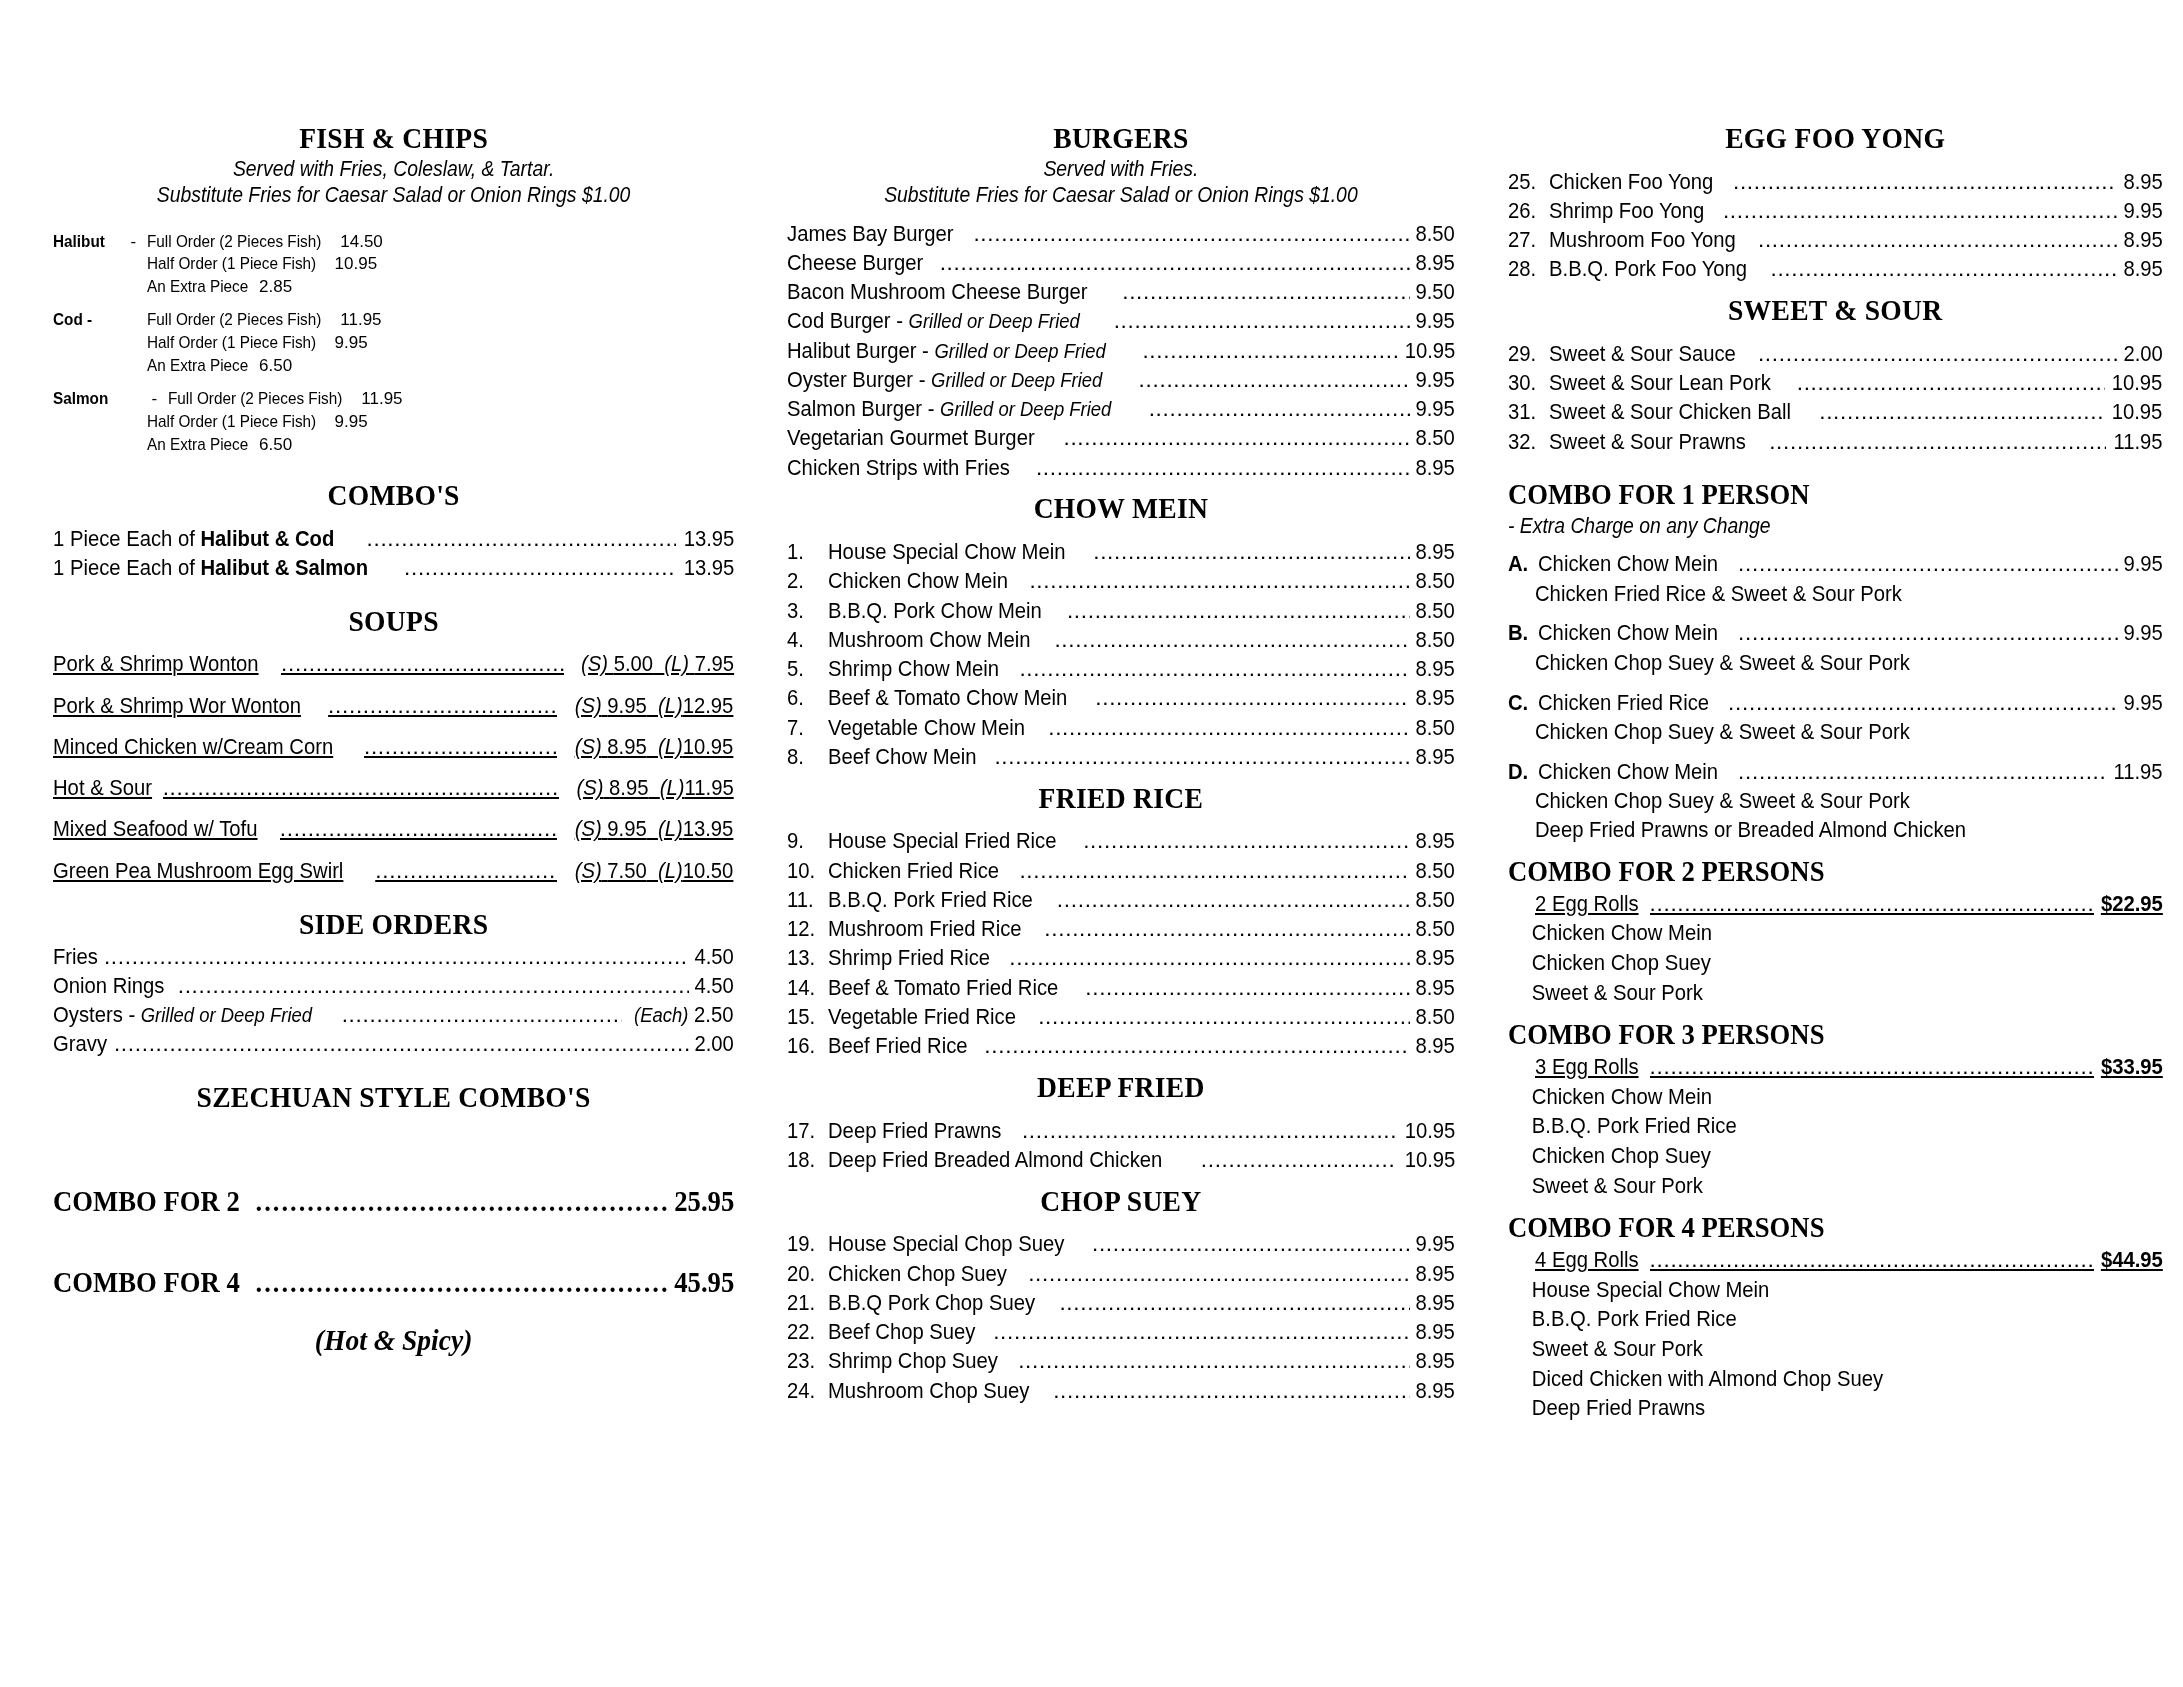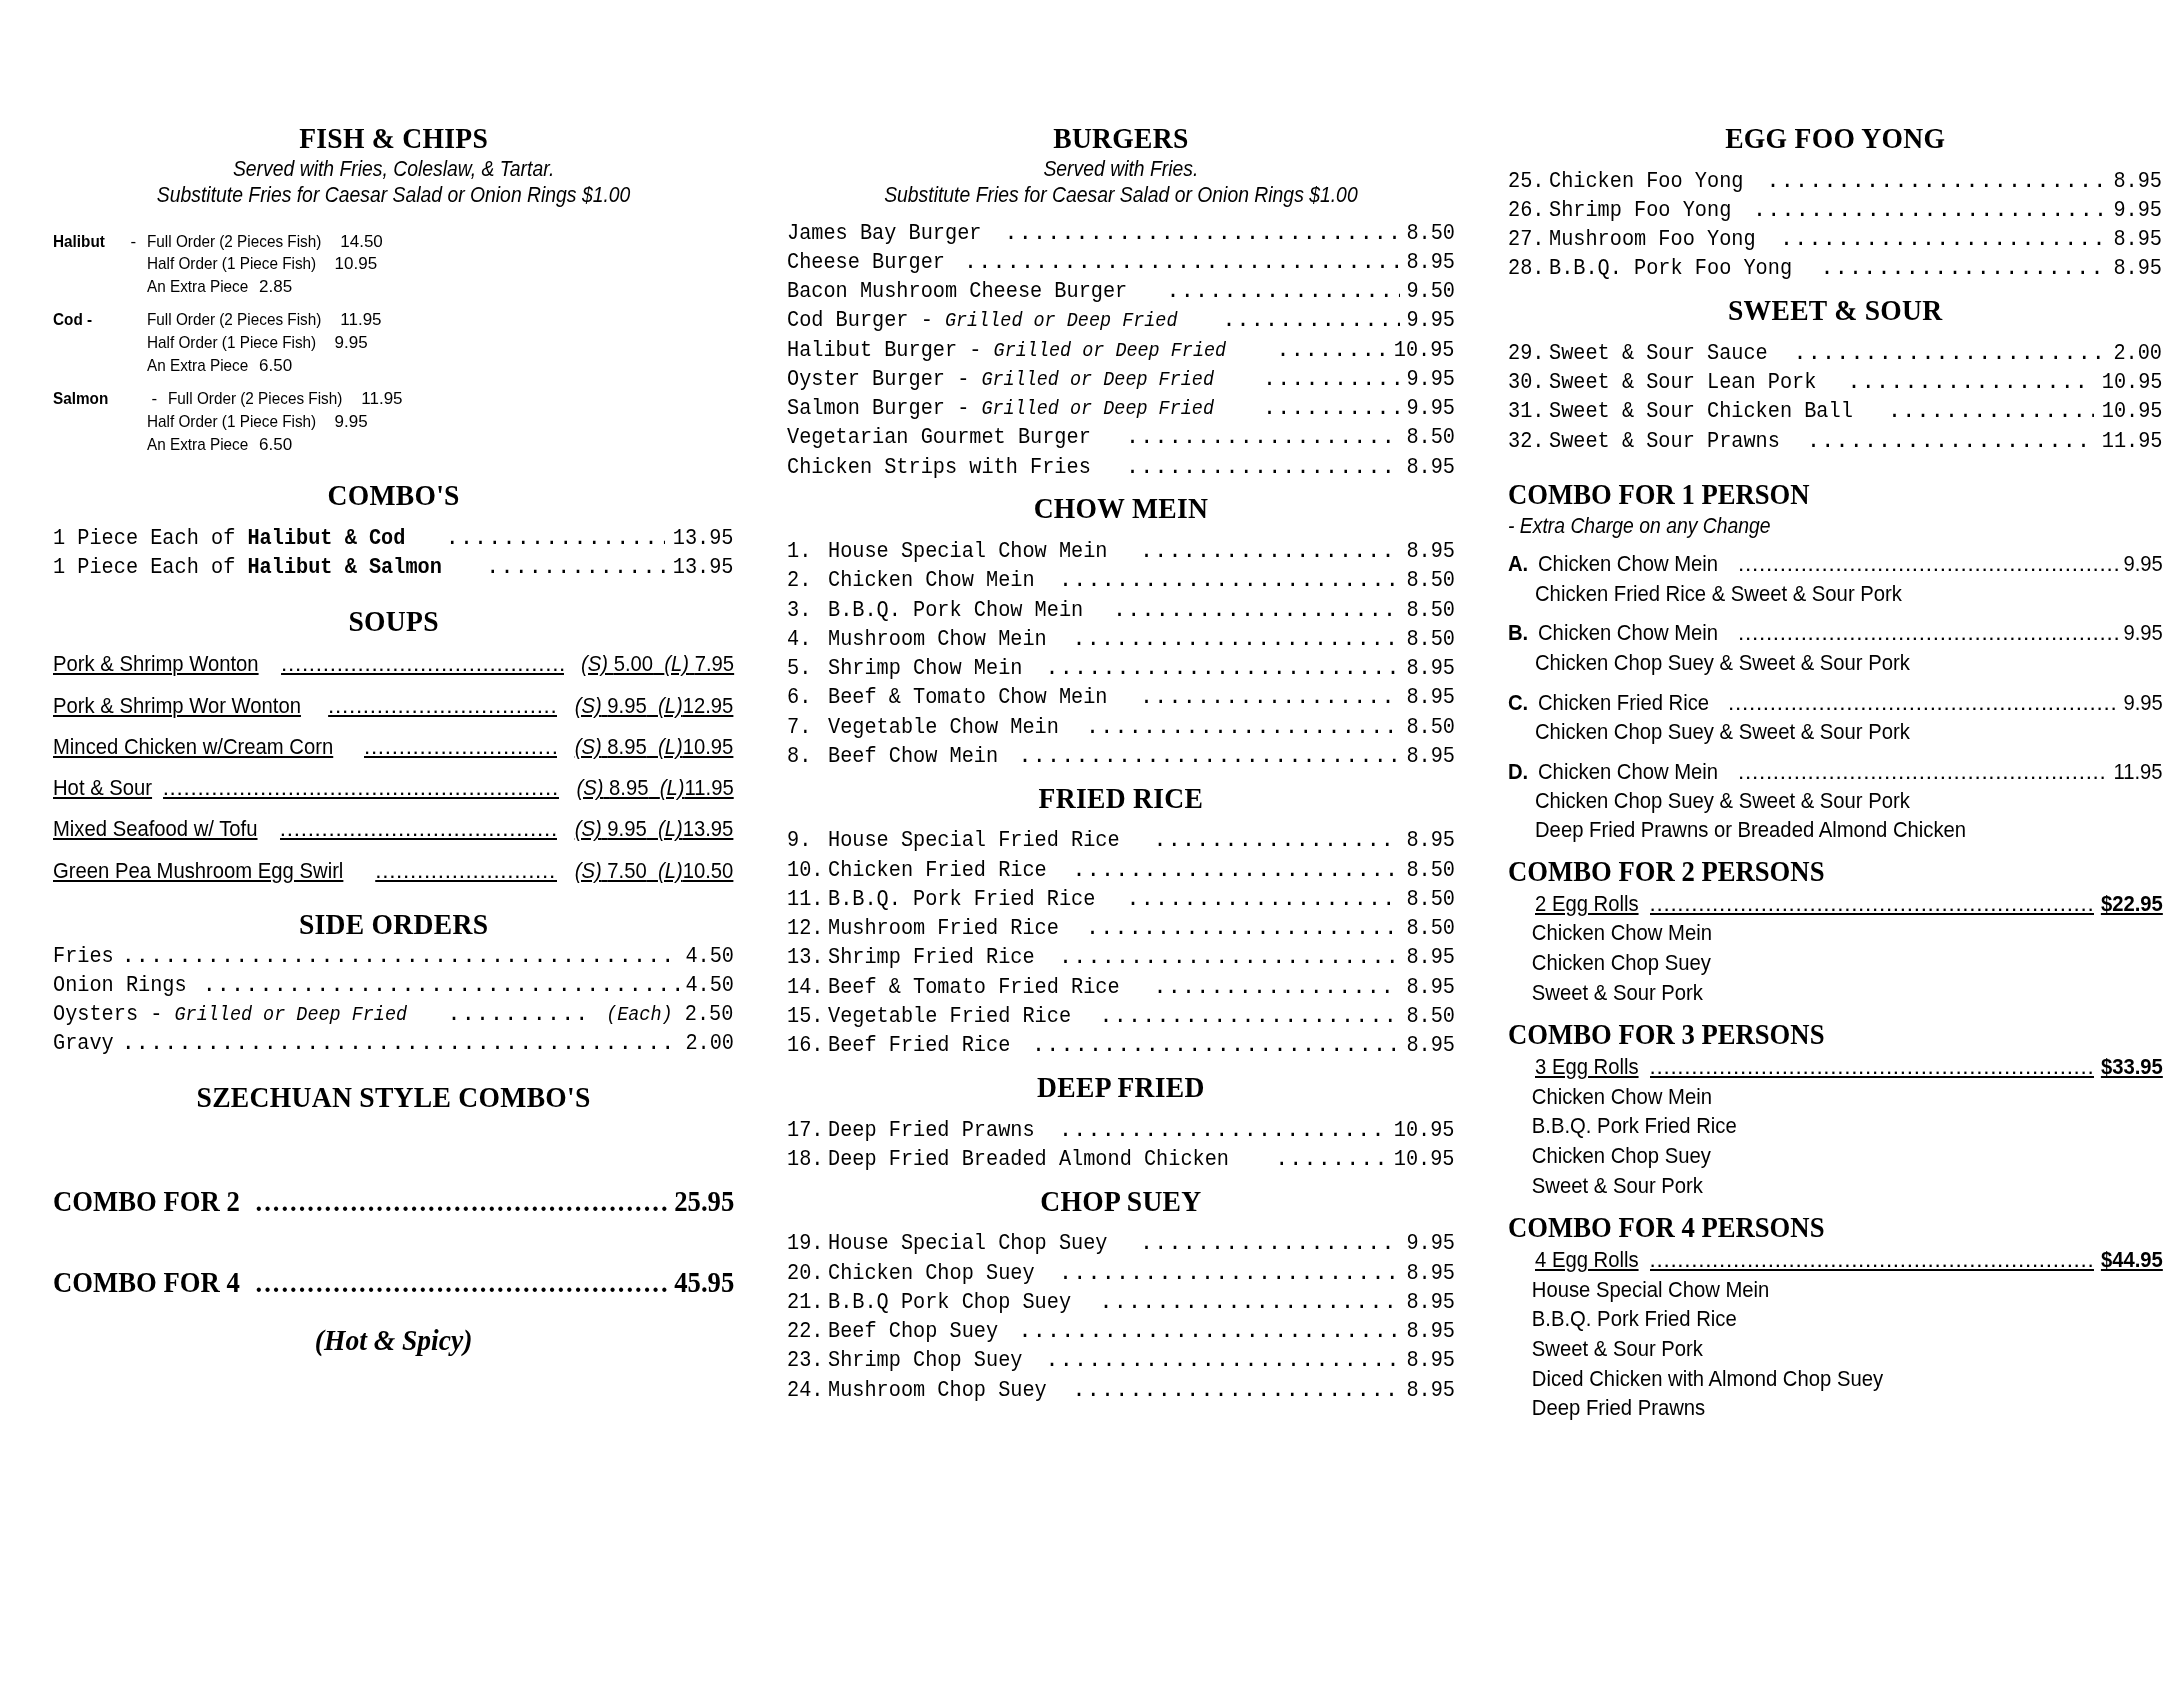--- a/index.html
+++ b/index.html
@@ -59,21 +59,20 @@
     transform-origin: left center;
   }
 
   
   .row {
     display: flex;
     align-items: baseline;
     font-size: 22.5px;
     line-height: 1.30;
     white-space: nowrap;
-    font-family: Liberation Mono, monospace;
   }
   .row .num {
     flex: 0 0 auto;
     width: 41px;
     transform: scaleX(0.90);
     transform-origin: left center;
   }
   .row .lbl {
     flex: 0 0 auto;
     transform: scaleX(0.90);

